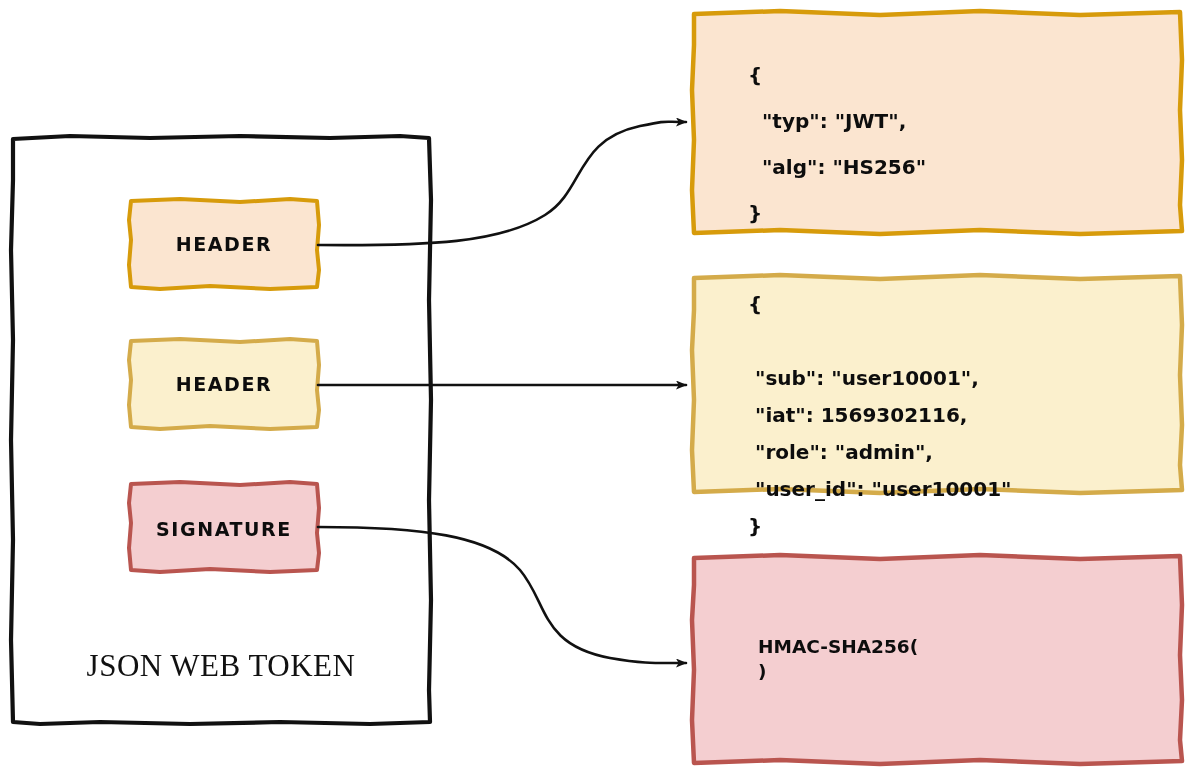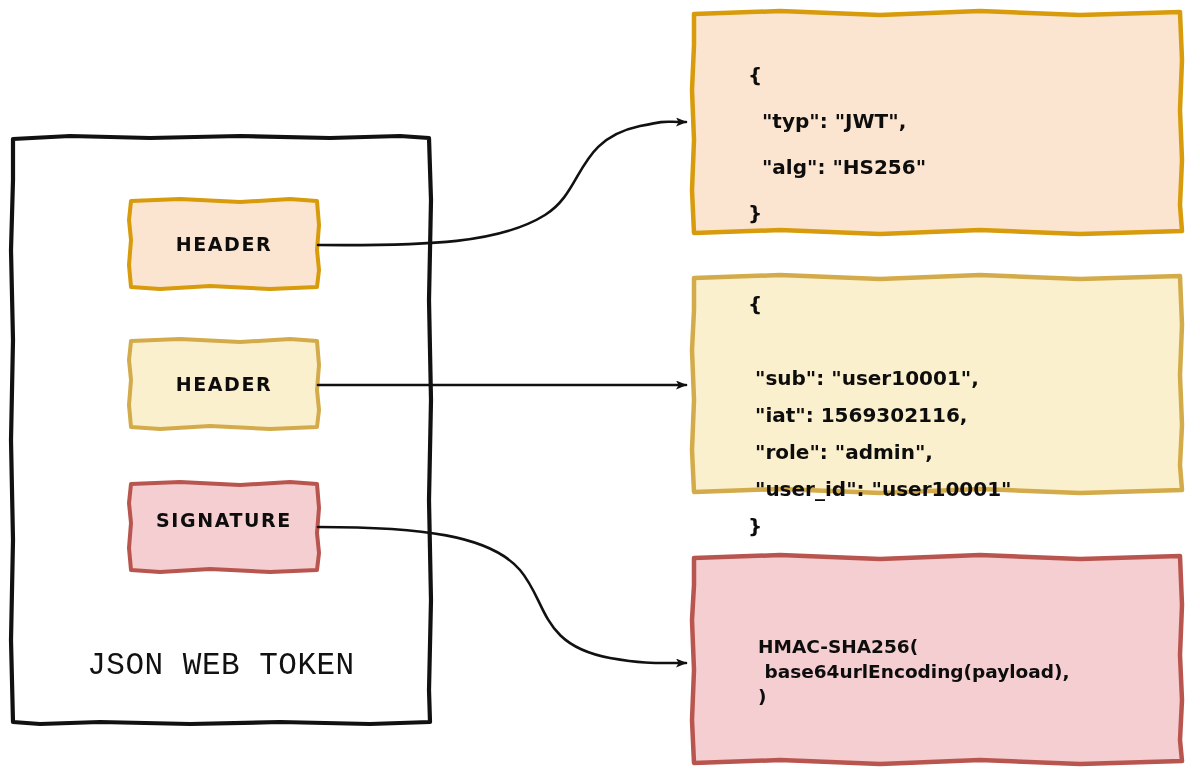--- a/index.html
+++ b/index.html
@@ -34,21 +34,21 @@
     top: 136px;
     width: 418px;
     height: 587px;
   }
   .token-title {
     position: absolute;
     left: 0;
     top: 512px;
     width: 418px;
     text-align: center;
-    font-family: Liberation Mono, monospace;
+    font-family: Liberation Serif, serif;
     font-size: 31px;
     font-weight: 400;
     letter-spacing: 0.5px;
     color: #111111;
     white-space: nowrap;
   }
   
   .part-box {
     position: absolute;
     left: 118px;
@@ -63,21 +63,21 @@
     font-size: 19px;
     font-weight: 700;
     letter-spacing: 1.6px;
     color: #0d0d0d;
     white-space: nowrap;
     position: relative;
     z-index: 2;
   }
   #part-header  { top: 64px; }
   #part-payload { top: 204px; }
-  #part-sig     { top: 340px; }
+  #part-sig     { top: 349px; }
 
   
   .detail-panel {
     position: absolute;
     left: 692px;
     width: 490px;
     box-sizing: border-box;
   }
   #panel-header  { top: 12px;  height: 221px; }
   #panel-payload { top: 276px; height: 216px; }
@@ -188,16 +188,16 @@
 
   <div class="detail-panel" id="panel-header">
     <div class="code"><span class="code-line">{</span><span class="code-line">  "typ": "JWT",</span><span class="code-line">  "alg": "HS256"</span><span class="code-line">}</span></div>
   </div>
 
   <div class="detail-panel" id="panel-payload">
     <div class="code"><span class="code-line">{</span><span class="code-line">&nbsp;</span><span class="code-line"> "sub": "user10001",</span><span class="code-line"> "iat": 1569302116,</span><span class="code-line"> "role": "admin",</span><span class="code-line"> "user_id": "user10001"</span><span class="code-line">}</span></div>
   </div>
 
   <div class="detail-panel" id="panel-sig">
-    <div class="code"><span class="code-line">HMAC-SHA256(</span><span class="code-line"> base64urlEncoding(payload),</span><span class="code-line">)</span></div>
+    <div class="code"><span class="code-line">HMAC-SHA256(</span><span class="code-line">)</span></div>
   </div>
 
 </div>
 
 </body></html>

